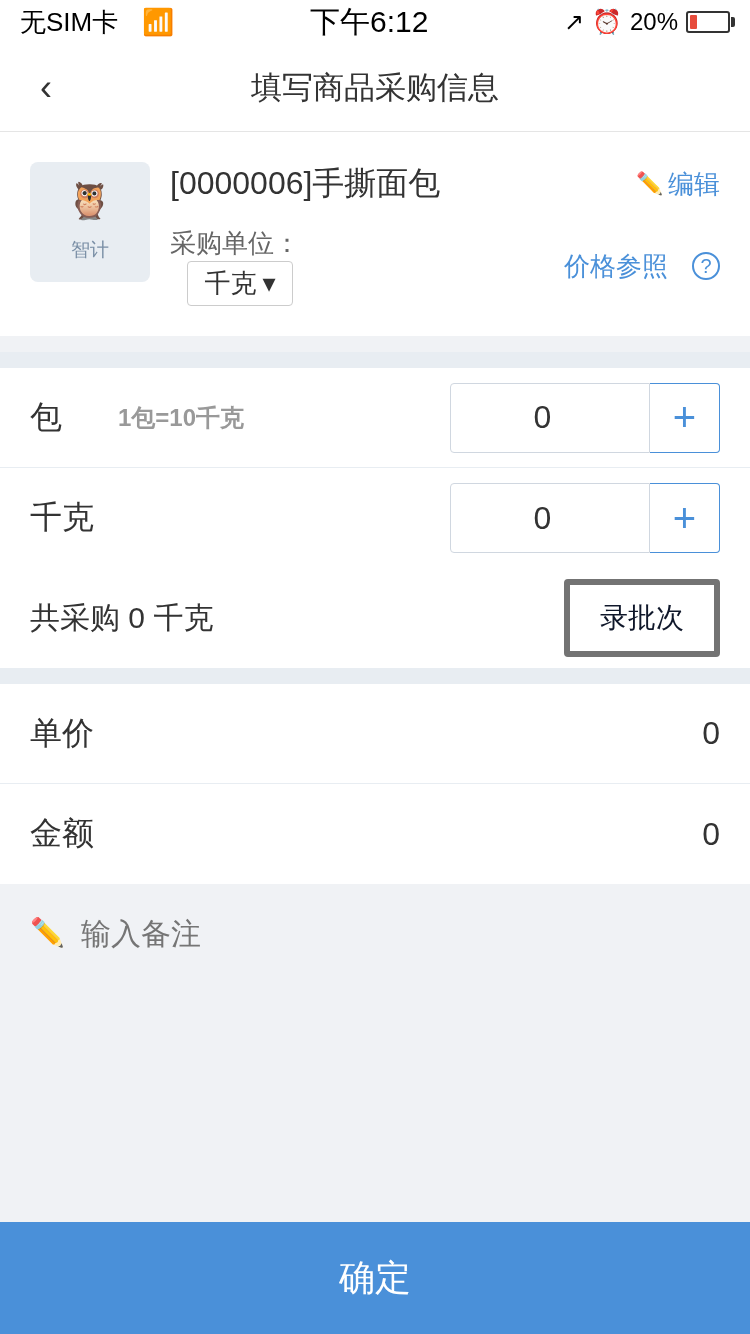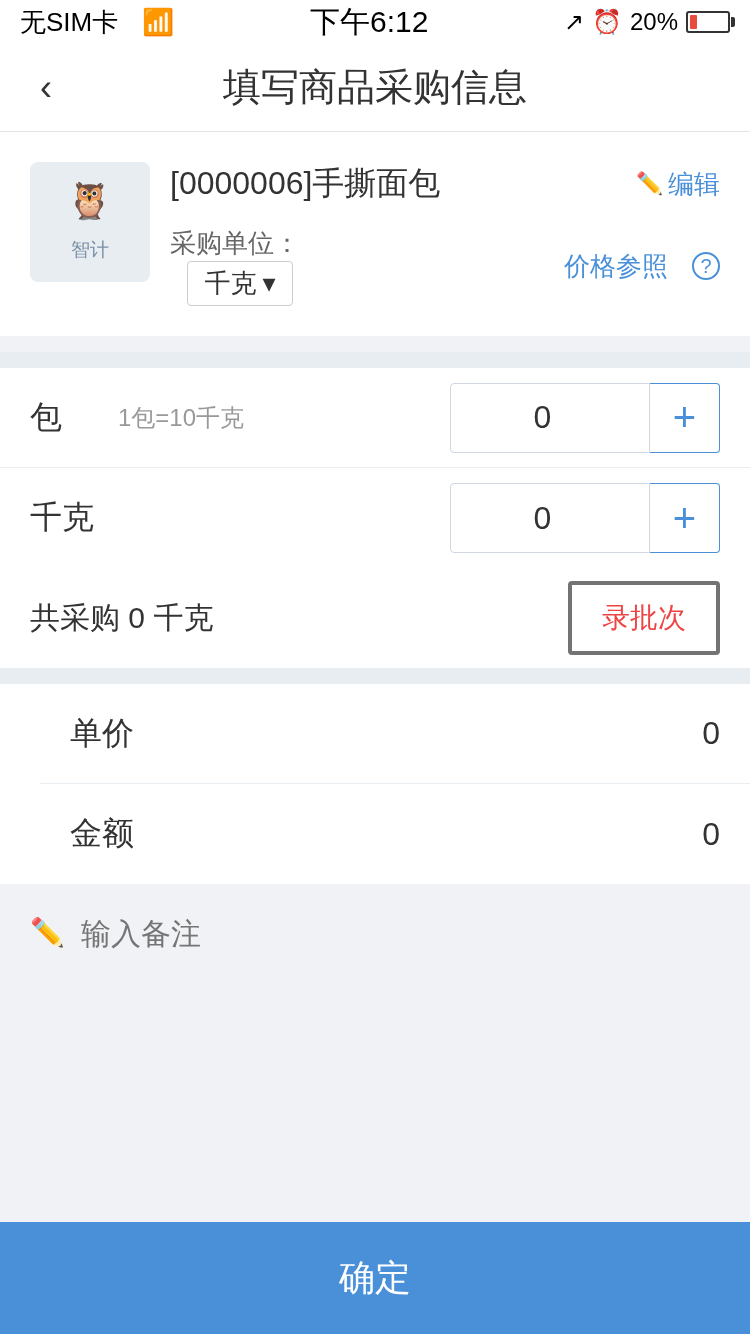--- a/index.html
+++ b/index.html
@@ -68,21 +68,21 @@
     .nav-back {
       font-size: 36px;
       color: #333;
       cursor: pointer;
       padding: 10px;
     }
     .nav-title {
       position: absolute;
       left: 50%;
       transform: translateX(-50%);
-      font-size: 38px;
+      font-size: 31px;
       font-weight: 500;
       color: #333;
     }
 
     
     .product-card {
       background: #fff;
       padding: 30px;
       display: flex;
       align-items: flex-start;
@@ -193,20 +193,21 @@
     }
     .input-label {
       font-size: 32px;
       color: #333;
       min-width: 80px;
     }
     .input-sublabel {
       font-size: 24px;
       color: #999;
       margin-left: 8px;
+      font-weight: bold;
     }
     .input-spacer { flex: 1; }
     .number-input-wrap {
       display: flex;
       align-items: center;
       gap: 0;
     }
     .number-input {
       width: 200px;
       height: 70px;
@@ -243,34 +244,33 @@
       height: 100px;
       border-bottom: none;
       gap: 48px;
     }
     .total-label {
       font-size: 30px;
       color: #333;
     }
     .record-batch-btn {
       margin-left: auto;
-      border: 4px solid #737373;
+      border: 6px solid #737373;
       border-radius: 4px;
       padding: 14px 30px;
       font-size: 28px;
-      color: #ef4444;
+      color: #0f172a;
       background: #fff;
       cursor: pointer;
     }
 
     
     .price-section {
       background: #fff;
       margin-top: 0;
-      padding-left: 40px;
     }
     .price-row {
       display: flex;
       align-items: center;
       padding: 0 30px;
       height: 100px;
       border-bottom: 1px solid #e8edf2;
     }
     .price-row:last-child {
       border-bottom: none;

